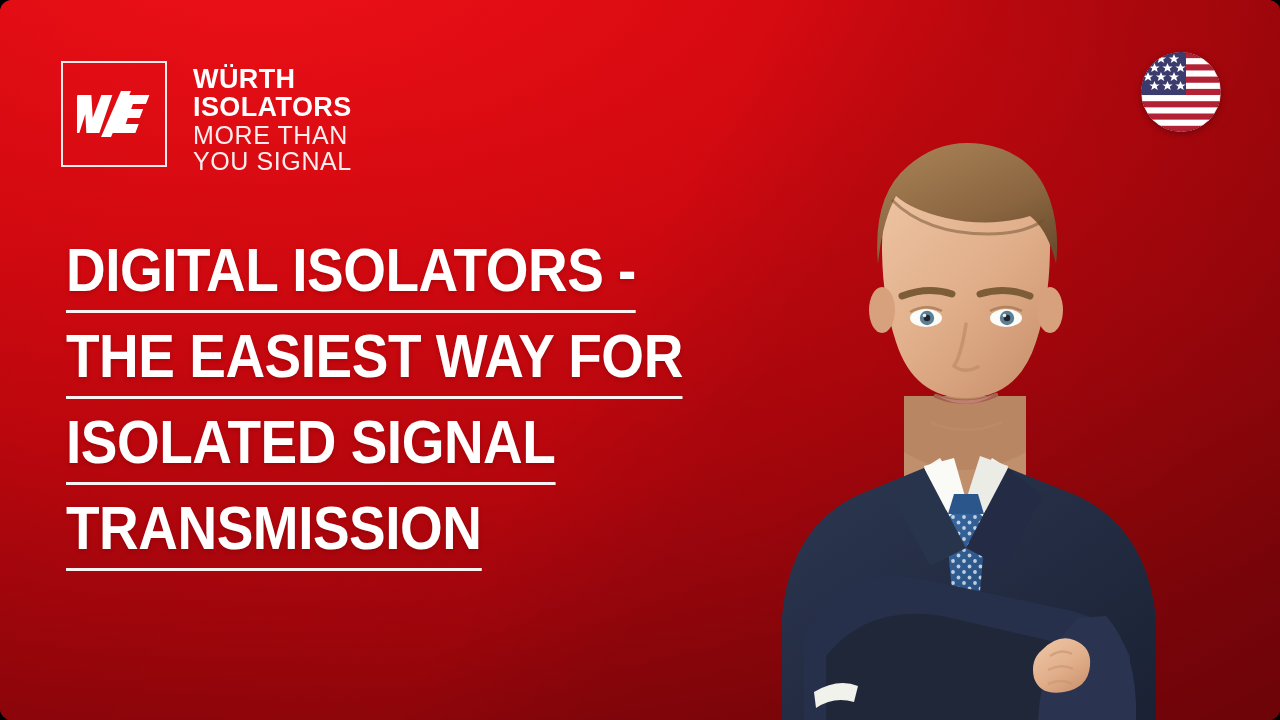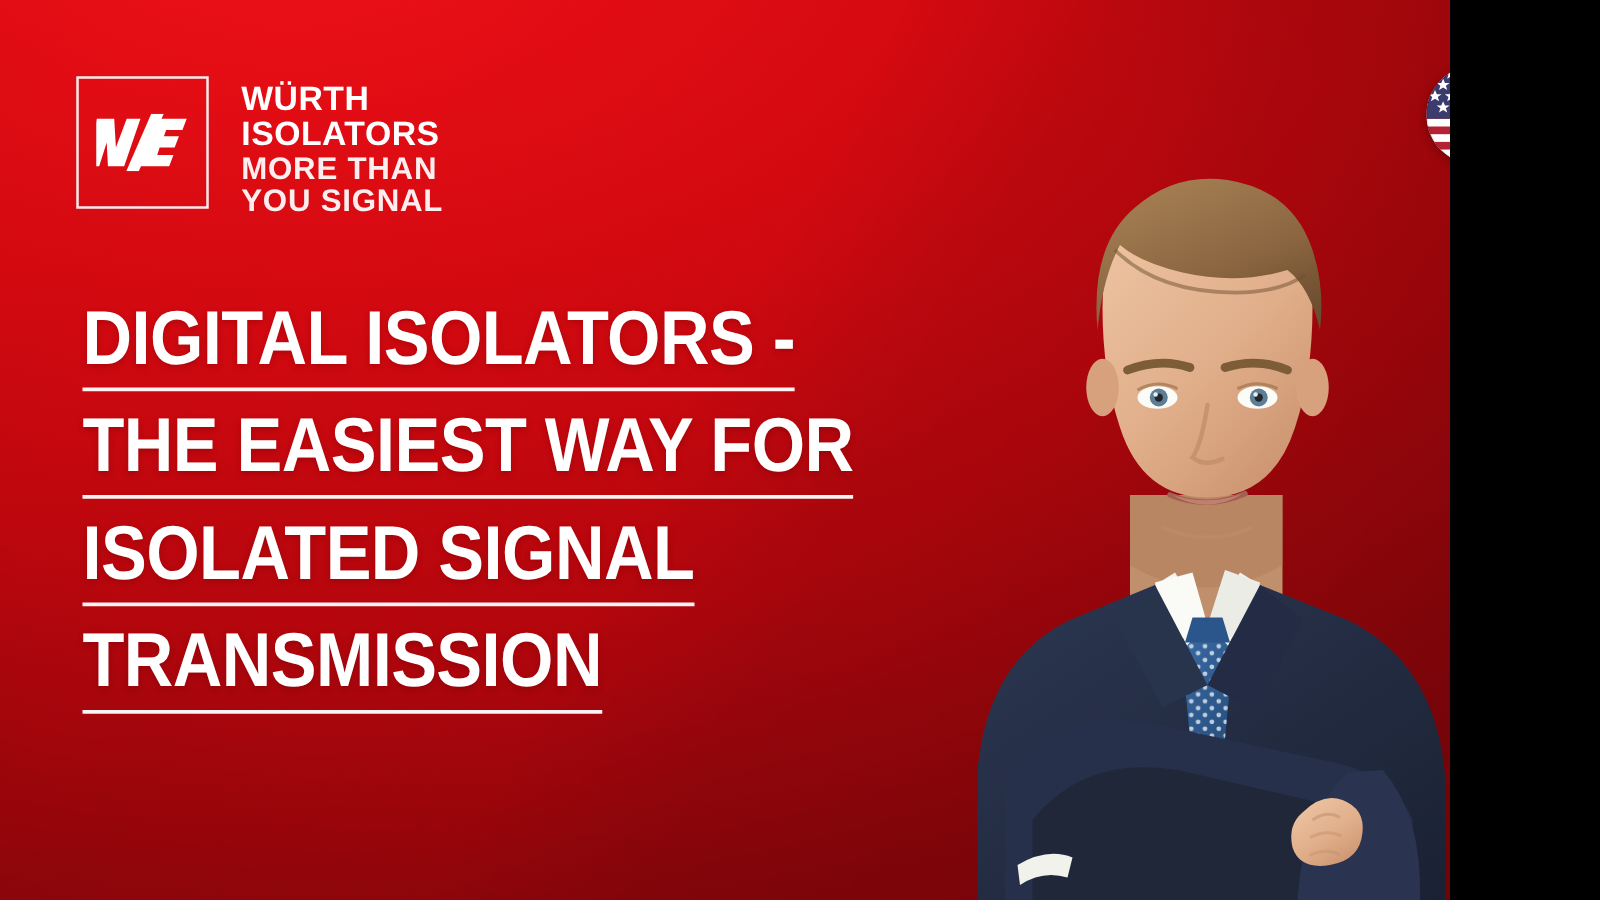--- a/index.html
+++ b/index.html
@@ -3,25 +3,26 @@
 <meta charset="utf-8">
 <title>Digital Isolators Video Thumbnail</title>
 <style>
   html, body {
     margin: 0;
     padding: 0;
     background: #000;
   }
   #stage {
     position: relative;
-    width: 1160px;
+    width: 1280px;
     height: 720px;
     overflow: hidden;
     font-family: "Liberation Sans", sans-serif;
     background: #c0060e;
+    border-radius: 12px;
   }
 
   
   .bg-base {
     position: absolute;
     inset: 0;
     background:
       radial-gradient(125% 115% at 20% -10%,
         #ef1118 0%,
         #e30d14 18%,
@@ -78,21 +79,21 @@
   .logo-words .w-line {
     color: #ffffff;
     font-weight: 700;
     font-size: 27px;
     letter-spacing: 0.4px;
     line-height: 1.03;
     white-space: nowrap;
   }
   .logo-words .w-sub {
     color: rgba(255,255,255,0.93);
-    font-weight: 700;
+    font-weight: 400;
     font-size: 25px;
     letter-spacing: 0.6px;
     line-height: 1.07;
     white-space: nowrap;
   }
   .logo-words .w-sub:first-of-type { margin-top: 3px; }
 
   
   .flag-badge {
     position: absolute;

